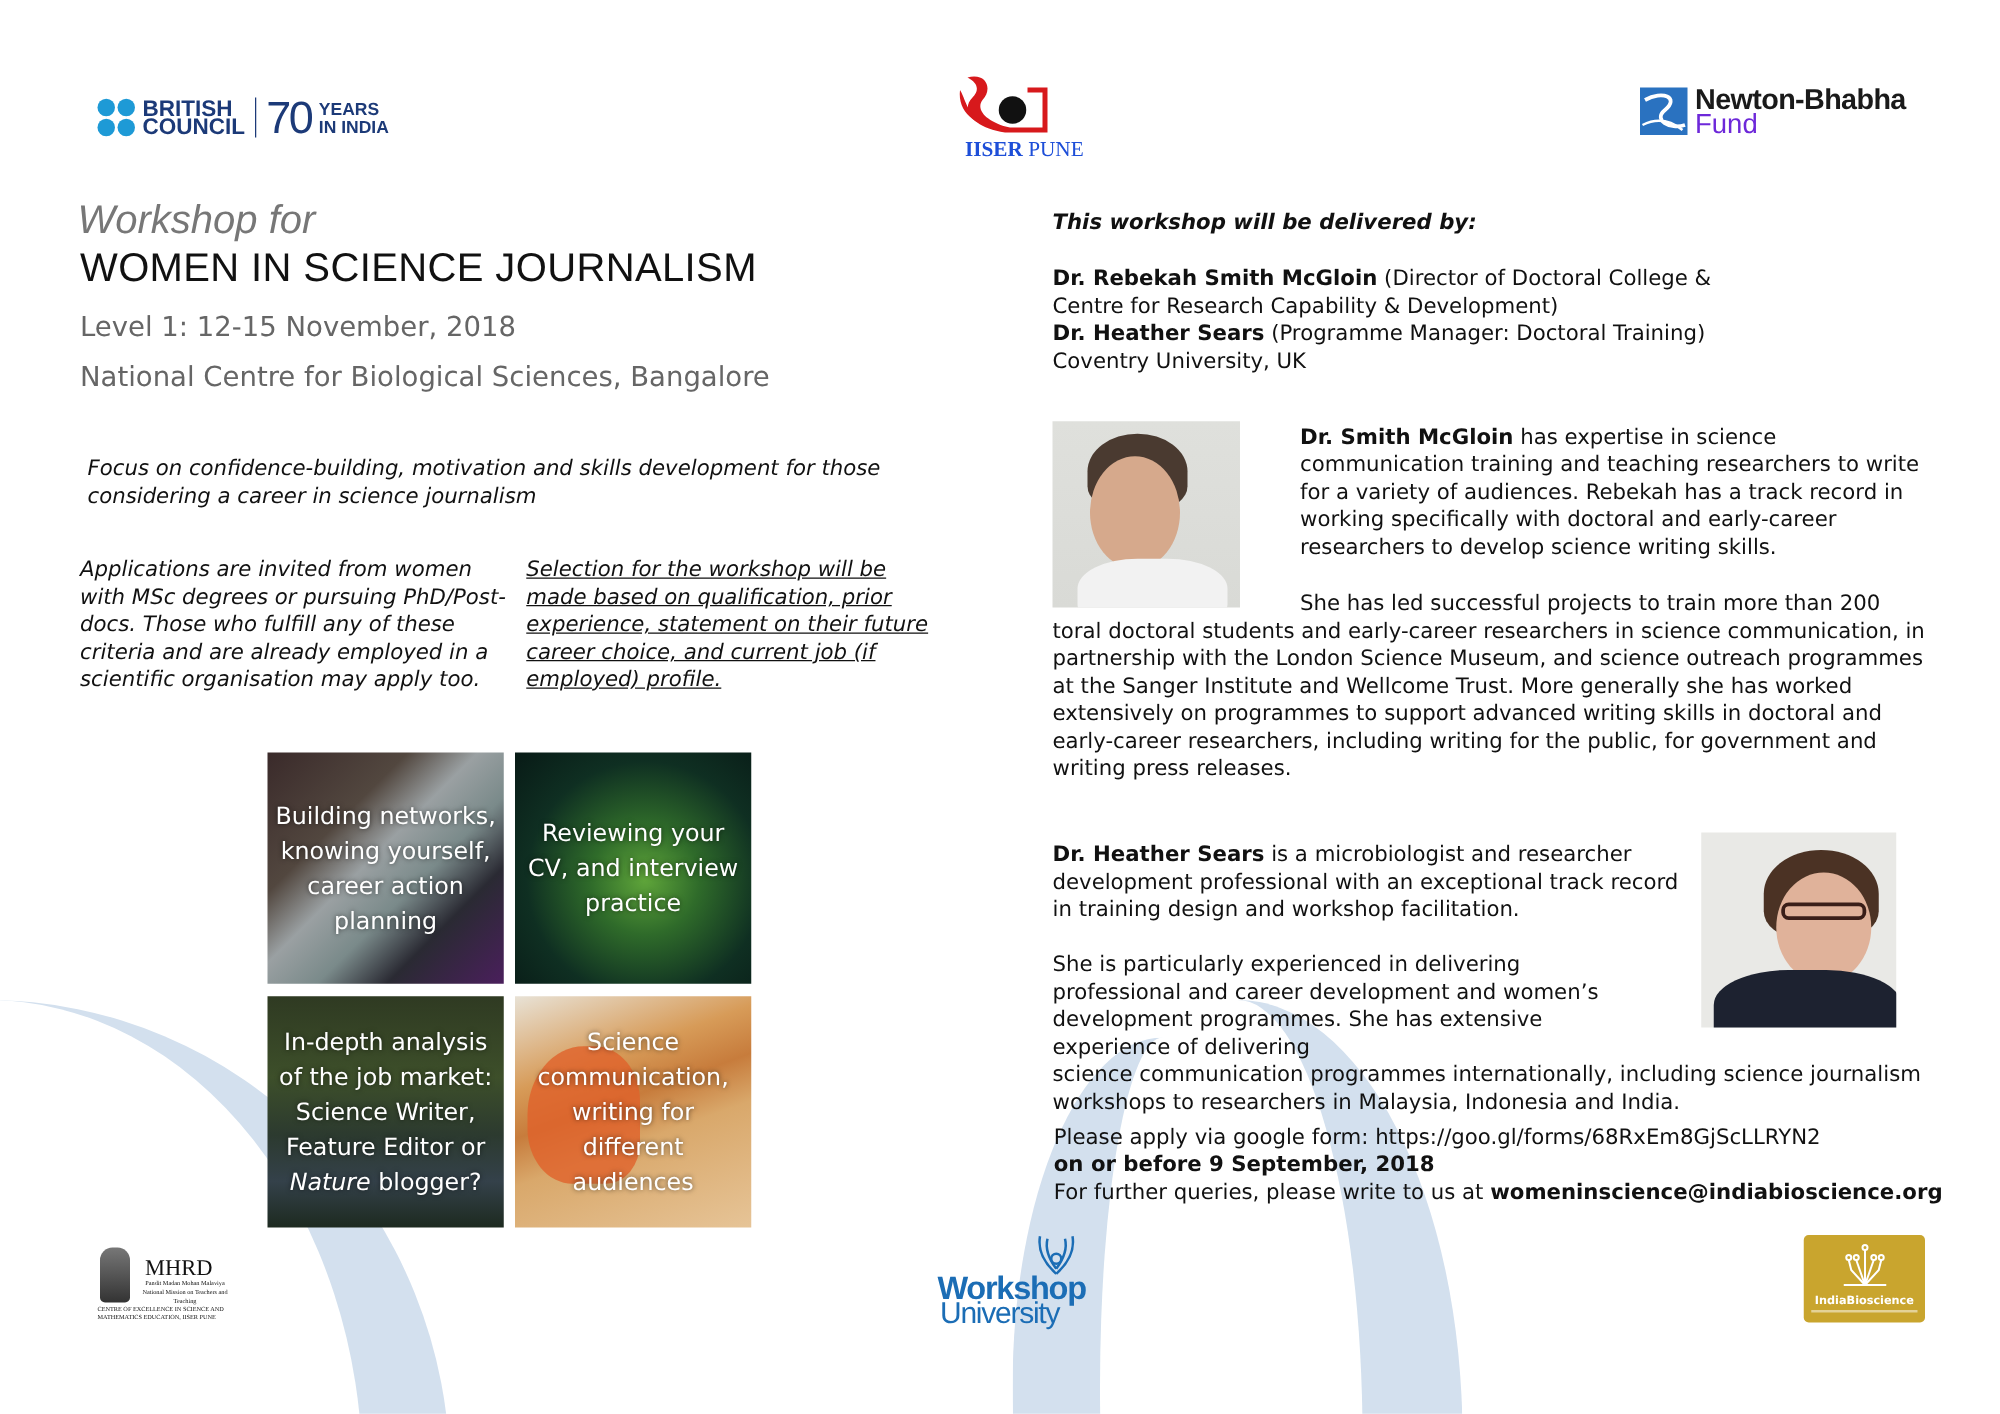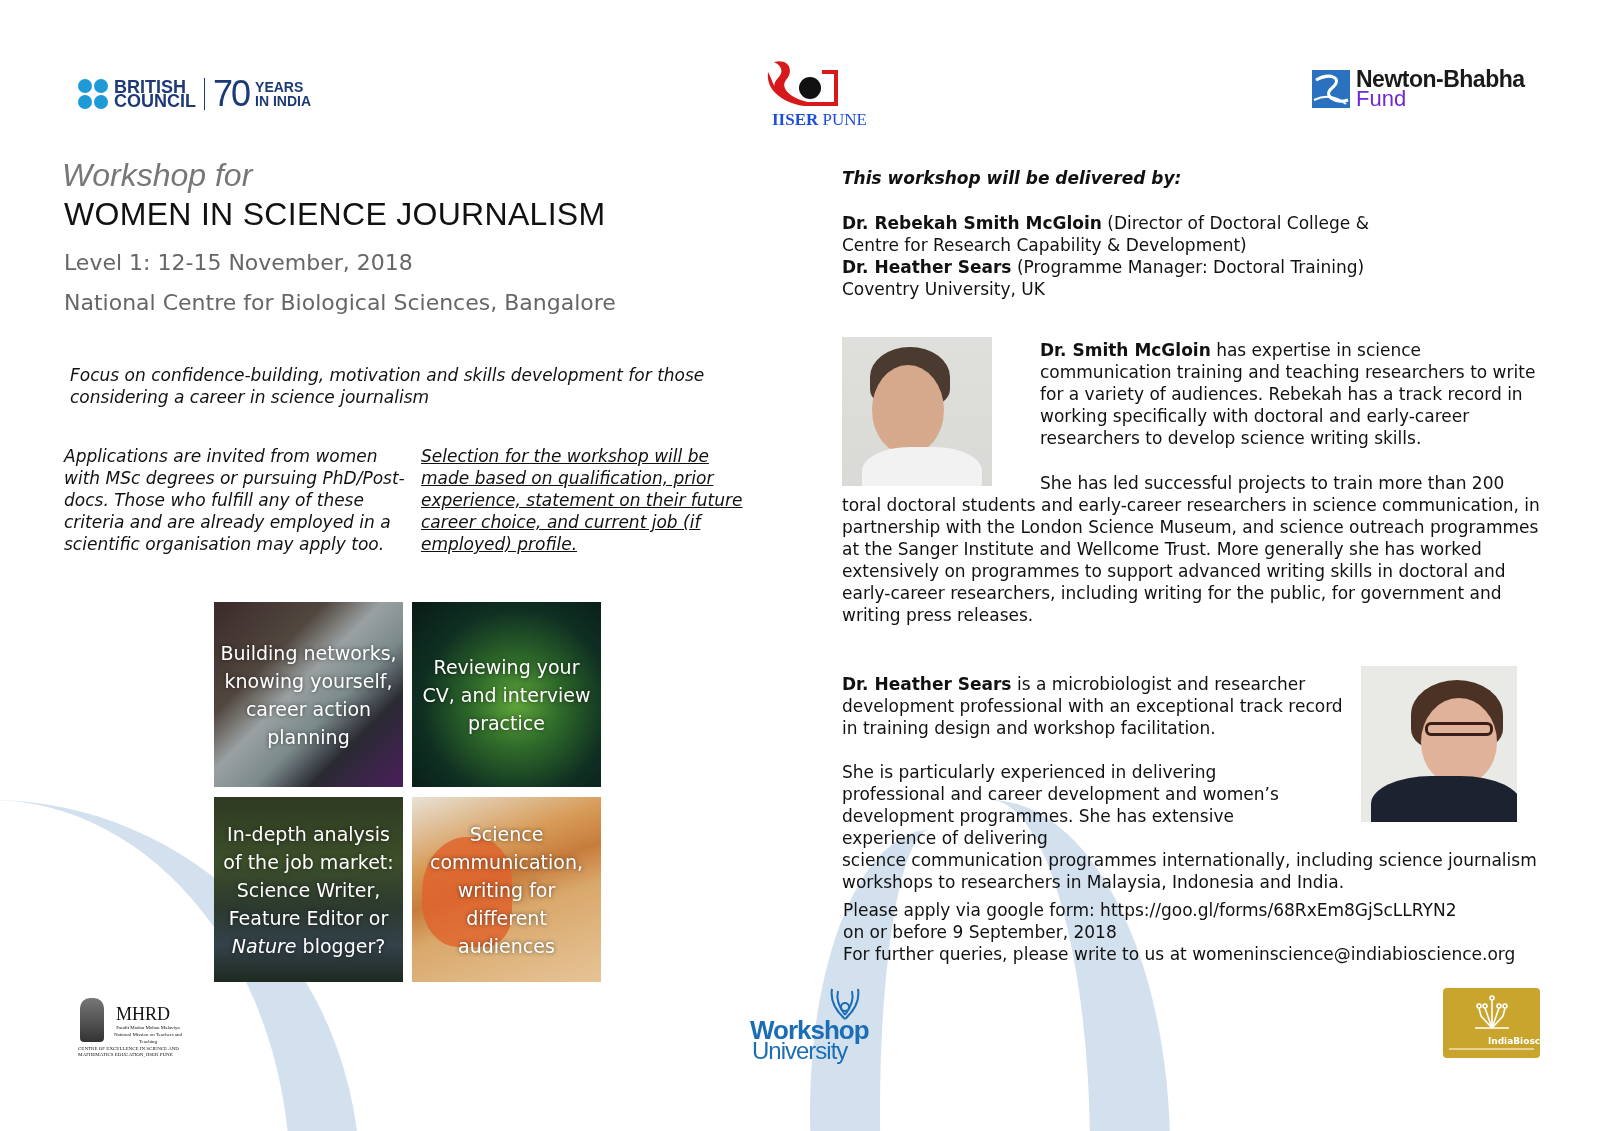--- a/index.html
+++ b/index.html
@@ -58,37 +58,37 @@
   .face { position: absolute; border-radius: 50%; }
 
   .bio1a { left: 1040px; top: 339px; width: 500px; font-size: 17px; line-height: 22px; }
   .bio1b { left: 842px; top: 472px; width: 700px; font-size: 17px; line-height: 22px; text-indent: 198px; }
   .bio2a { left: 842px; top: 673px; width: 510px; font-size: 17px; line-height: 22px; }
   .bio2b { left: 842px; top: 761px; width: 700px; font-size: 17px; line-height: 22px; }
   .bio2b .narrow { display: block; width: 480px; }
   b.name { font-weight: bold; }
 
   .apply { left: 843px; top: 899px; width: 720px; font-size: 17px; line-height: 22px; }
-  .apply b { font-weight: normal; }
+  .apply b { font-weight: bold; }
 
   
   .mhrd { left: 78px; top: 998px; width: 120px; height: 64px; }
   .mhrd-emblem { position: absolute; left: 2px; top: 0; width: 24px; height: 44px; background: linear-gradient(180deg,#777,#333); border-radius: 10px 10px 4px 4px; }
   .mhrd-title { position: absolute; left: 38px; top: 6px; font-family: "Liberation Serif", serif; font-size: 18px; color: #111; }
   .mhrd-sub { position: absolute; left: 30px; top: 26px; font-family: "Liberation Serif", serif; font-size: 5px; line-height: 7px; color: #111; text-align: center; width: 80px; }
   .mhrd-foot { position: absolute; left: 0; top: 48px; font-family: "Liberation Serif", serif; font-size: 5px; line-height: 6px; color: #111; width: 120px; }
 
   .coventry { left: 750px; top: 985px; width: 120px; height: 80px; }
   .cov-bird { position: absolute; left: 76px; top: 0; width: 38px; height: 36px; }
   .cov-name { position: absolute; left: 0; top: 30px; font-family: "Liberation Sans", sans-serif; font-weight: bold; font-size: 26px; color: #1b6db5; letter-spacing: -1px; }
   .cov-univ { position: absolute; left: 2px; top: 52px; font-family: "Liberation Sans", sans-serif; font-size: 24px; color: #1b6db5; letter-spacing: -1px; }
 
   .ibs { left: 1443px; top: 988px; width: 97px; height: 70px; background: #c9a52e; border-radius: 4px; }
   .ibs-tree { position: absolute; left: 30px; top: 6px; width: 38px; height: 38px; }
-  .ibs-name { position: absolute; left: 0; top: 48px; width: 97px; text-align: center; font-size: 9px; color: #fff; font-weight: bold; margin-left: 36px; }
+  .ibs-name { position: absolute; left: 0; top: 48px; width: 97px; text-align: center; font-size: 9px; color: #fff; font-weight: bold; }
   .ibs-tag { position: absolute; left: 6px; top: 60px; width: 85px; height: 2px; background: rgba(255,255,255,0.5); }
 </style>
 </head>
 <body>
 
 <div class="bg-arc" style="left:-380px; top:800px; width:740px; height:760px; border-width:0 70px 0 0; border-radius:50%;"></div>
 <div class="bg-arc" style="left:-90px; top:860px; width:160px; height:560px; border-width:0 0 0 40px;"></div>
 <div class="bg-arc" style="left:810px; top:800px; width:360px; height:700px; border-width:0 80px 0 0;"></div>
 <div class="bg-arc" style="left:810px; top:830px; width:240px; height:560px; border-width:0 0 0 70px;"></div>
 

